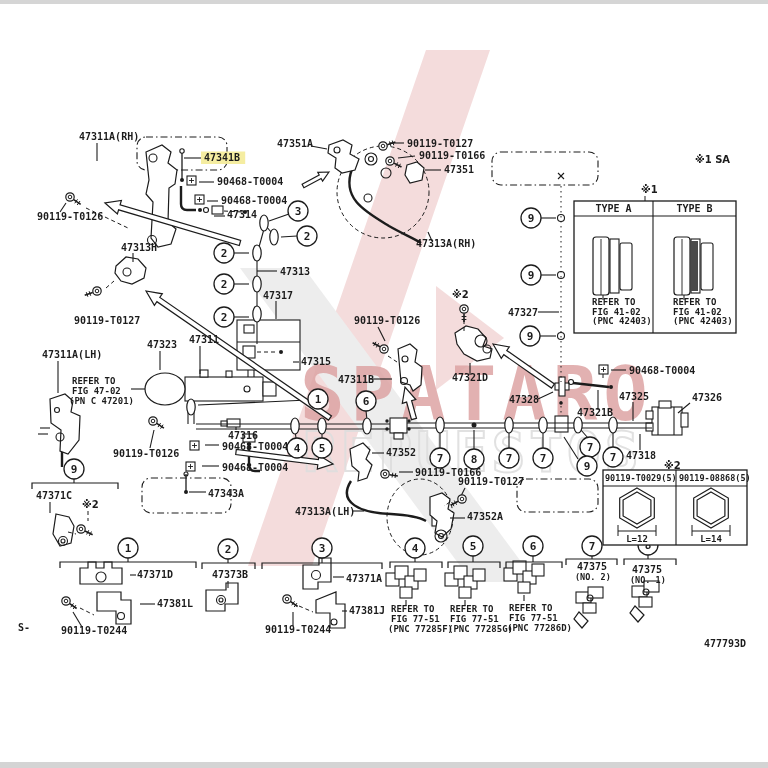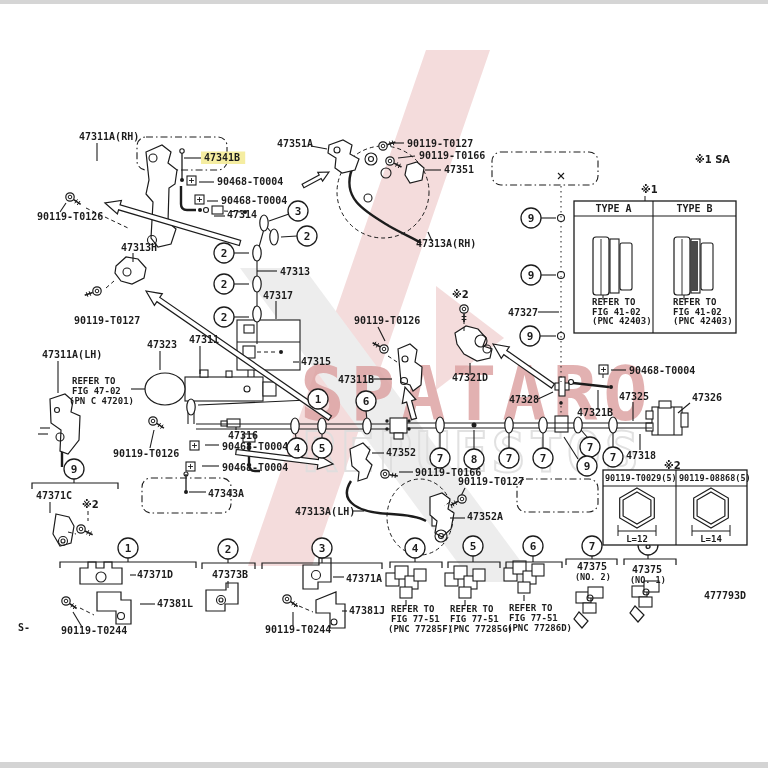--- a/index.html
+++ b/index.html
@@ -519,14 +519,14 @@
       <text x="637" y="542" font-size="9" font-weight="bold" text-anchor="middle" fill="#1c1c1c" font-family="&quot;DejaVu Sans Mono&quot;,&quot;Liberation Mono&quot;,monospace">L=12</text>
       <text x="679" y="481" font-size="8.5" font-weight="bold" fill="#1c1c1c" font-family="&quot;DejaVu Sans Mono&quot;,&quot;Liberation Mono&quot;,monospace">90119-08868(5)</text>
       <polygon points="711.0,488.0 728.3,498.0 728.3,518.0 711.0,528.0 693.7,518.0 693.7,498.0" fill="none" stroke="#1c1c1c" stroke-width="1.2"></polygon>
       <polygon points="711.0,492.0 724.9,500.0 724.9,516.0 711.0,524.0 697.1,516.0 697.1,500.0" fill="none" stroke="#1c1c1c" stroke-width="1.2"></polygon>
       <line x1="692" y1="525" x2="692" y2="536" stroke="#1c1c1c" stroke-width="1"></line>
       <line x1="730" y1="525" x2="730" y2="536" stroke="#1c1c1c" stroke-width="1"></line>
       <line x1="692" y1="531" x2="730" y2="531" stroke="#1c1c1c" stroke-width="1"></line>
       <text x="711" y="542" font-size="9" font-weight="bold" text-anchor="middle" fill="#1c1c1c" font-family="&quot;DejaVu Sans Mono&quot;,&quot;Liberation Mono&quot;,monospace">L=14</text>
     </svg>
   <div class="ovl" style="left:18px;top:622px;">S-</div>
-  <div class="ovl" style="left:704px;top:590px;">477793D</div>
+  <div class="ovl" style="left:704px;top:638px;">477793D</div>
 </div>
 
 </body></html>

